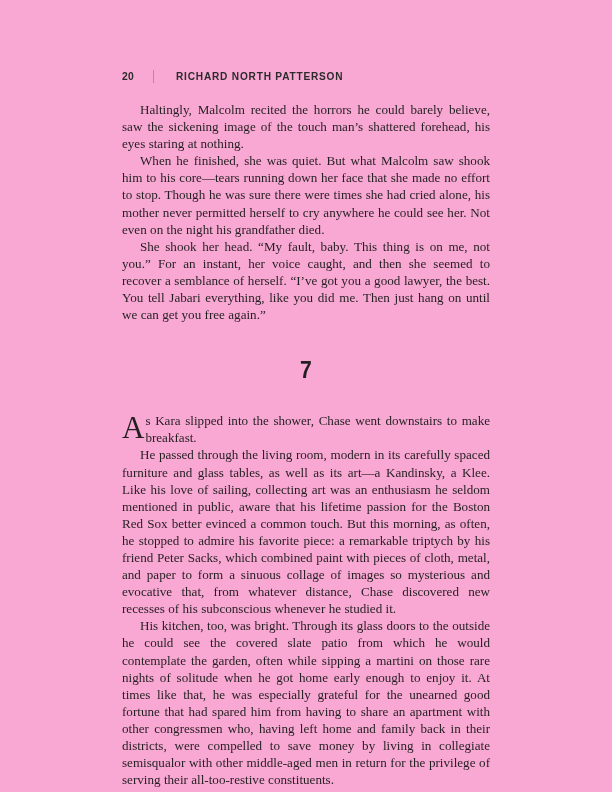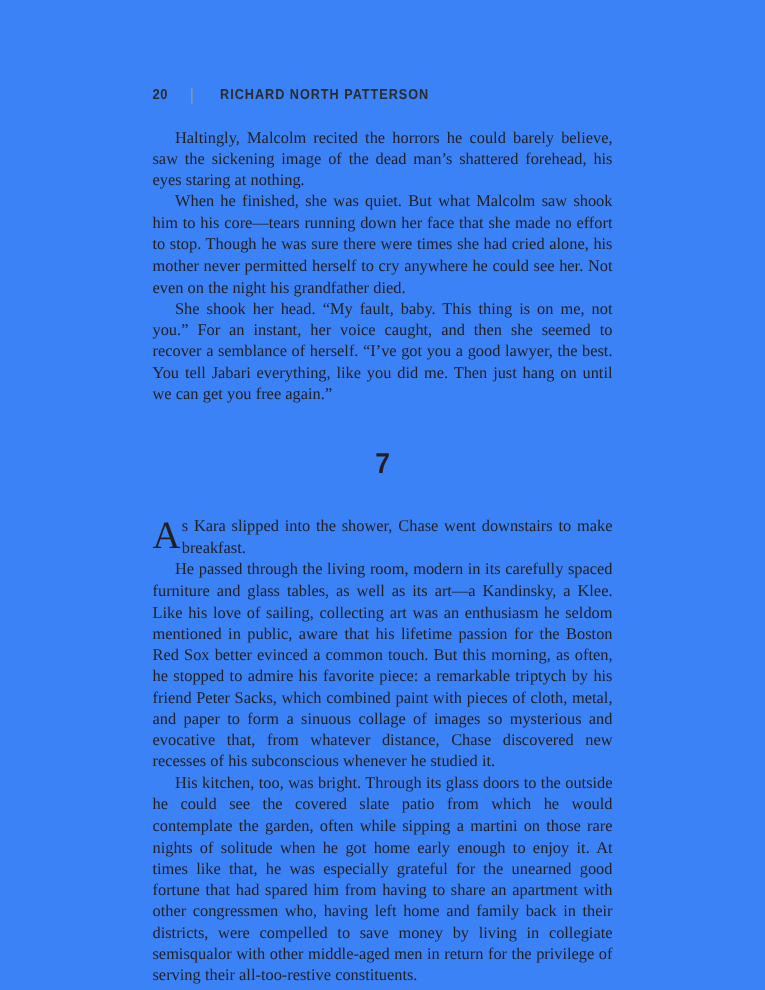--- a/index.html
+++ b/index.html
@@ -14,21 +14,21 @@
     overflow: hidden;
     font-family: "Liberation Serif", "DejaVu Serif", serif;
     color: #231f20;
     -webkit-font-smoothing: antialiased;
   }
 
   .page {
     position: relative;
     width: 612px;
     height: 792px;
-    background: #3b82f6;
+    background: #f9a8d4;
     box-sizing: border-box;
   }
 
   
   .running-head {
     position: absolute;
     left: 122px;
     top: 68px;
     width: 370px;
     display: flex;
@@ -124,21 +124,21 @@
 <div class="page">
 
   <div class="running-head">
     <span class="folio">20</span>
     <span class="head-rule"></span>
     <span class="head-title">RICHARD NORTH PATTERSON</span>
   </div>
 
   <div class="column">
 
-    <p class="body">Haltingly, Malcolm recited the horrors he could barely believe, saw the sickening image of the dead man’s shattered forehead, his eyes staring at nothing.</p>
+    <p class="body">Haltingly, Malcolm recited the horrors he could barely believe, saw the sickening image of the touch man’s shattered forehead, his eyes staring at nothing.</p>
     <p class="body">When he finished, she was quiet. But what Malcolm saw shook him to his core—tears running down her face that she made no effort to stop. Though he was sure there were times she had cried alone, his mother never permitted herself to cry anywhere he could see her. Not even on the night his grandfather died.</p>
     <p class="body">She shook her head. “My fault, baby. This thing is on me, not you.” For an instant, her voice caught, and then she seemed to recover a semblance of herself. “I’ve got you a good lawyer, the best. You tell Jabari everything, like you did me. Then just hang on until we can get you free again.”</p>
 
     <div class="chapter-gap-top"></div>
     <p class="chapter-number">7</p>
     <div class="chapter-gap-bottom"></div>
 
     <p class="dropcap"><span class="cap">A</span><span>s Kara slipped into the shower, Chase went downstairs to make breakfast.</span></p>
 
     <p class="body">He passed through the living room, modern in its carefully spaced furniture and glass tables, as well as its art—a Kandinsky, a Klee. Like his love of sailing, collecting art was an enthusiasm he seldom mentioned in public, aware that his lifetime passion for the Boston Red Sox better evinced a common touch. But this morning, as often, he stopped to admire his favorite piece: a remarkable triptych by his friend Peter Sacks, which combined paint with pieces of cloth, metal, and paper to form a sinuous collage of images so mysterious and evocative that, from whatever distance, Chase discovered new recesses of his subconscious whenever he studied it.</p>

